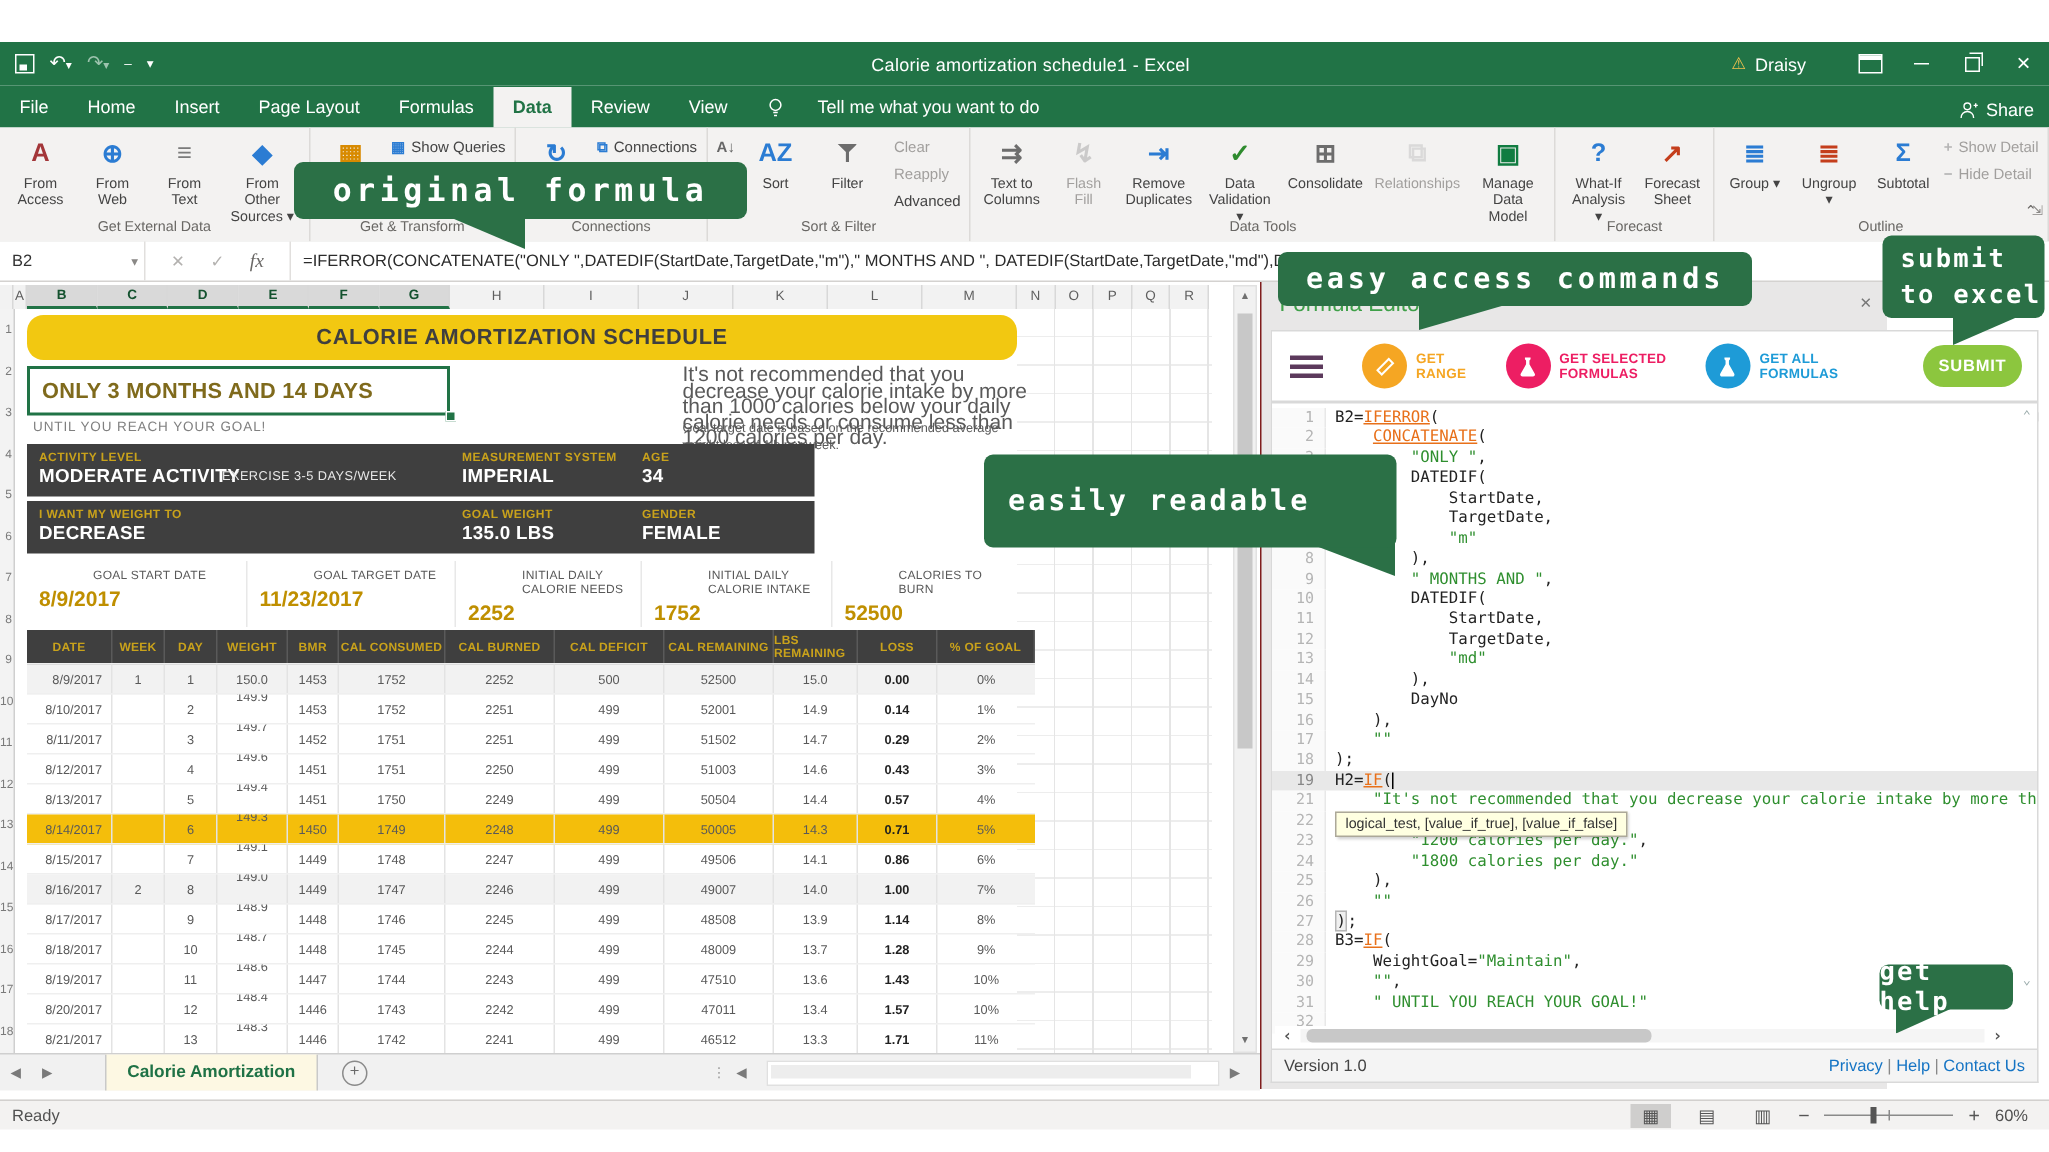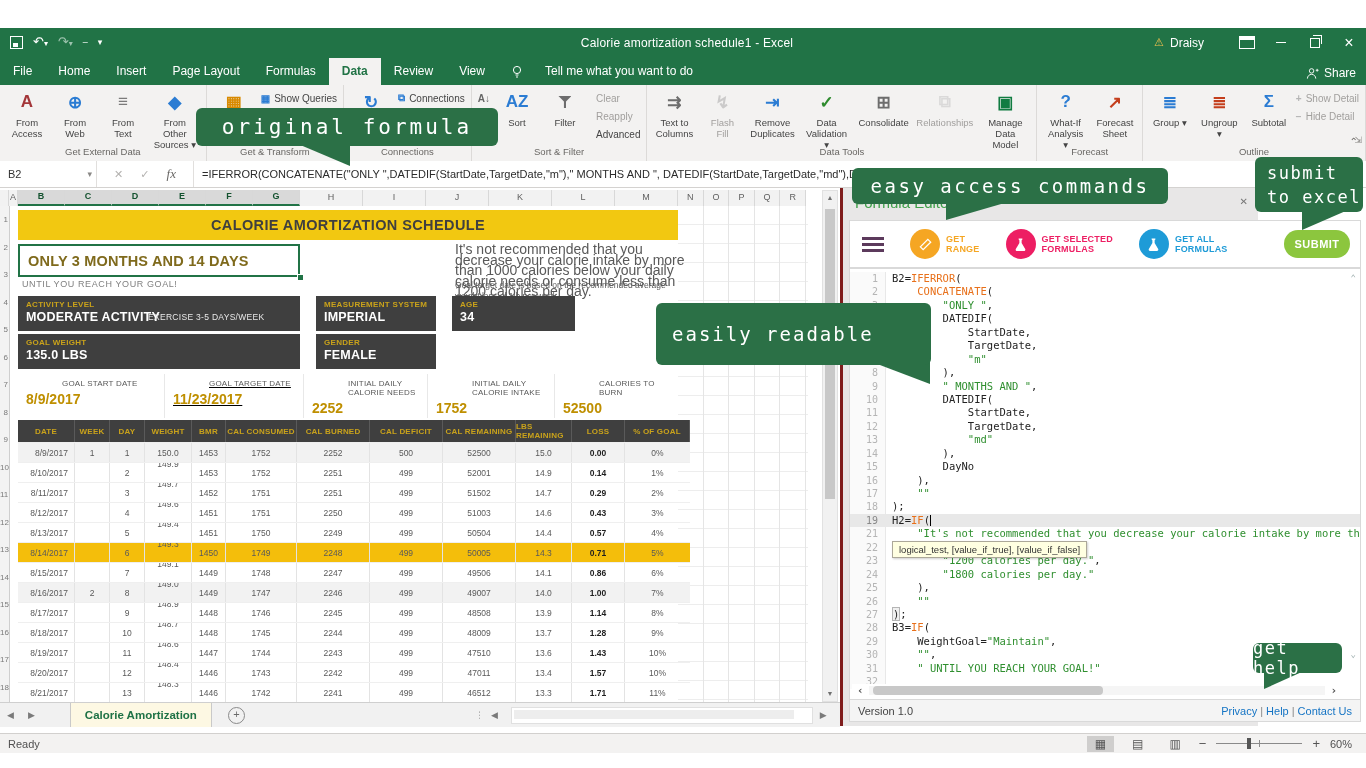--- a/index.html
+++ b/index.html
@@ -58,44 +58,44 @@
   #colheads{position:absolute;left:0;top:190px;height:16px;display:flex;background:#f2f2f2;border-bottom:1px solid #cfcfcf;}
   .ch{font-size:9px;color:#5f5f5f;text-align:center;line-height:15px;border-right:1px solid #d8d8d8;box-sizing:border-box;}
   .ch.sel{background:#d9d9d9;color:#14522f;border-bottom:2px solid #217346;line-height:13px;font-weight:bold;}
   #rownums{position:absolute;left:0;top:206px;width:9px;height:496px;background:#f3f3f3;border-right:1px solid #cfcfcf;overflow:hidden;}
   .rn{height:27.5px;font-size:8px;color:#7a7a7a;text-align:right;padding-right:1px;line-height:27px;}
   #grid{position:absolute;left:10px;top:206px;width:812px;height:496px;background:#fff;overflow:hidden;}
   #gridlines{position:absolute;left:668px;top:0;width:130px;height:496px;
      background:repeating-linear-gradient(to right,transparent 0 24.6px,#e5e5e5 24.6px 25.6px),
                 repeating-linear-gradient(to bottom,transparent 0 18px,#ededed 18px 19px);}
   #sheet-title{position:absolute;left:8px;top:4px;width:660px;height:30px;background:#F2C811;color:#3f3f3f;
-     font-weight:bold;font-size:14.5px;text-align:center;line-height:30px;letter-spacing:.4px;}
+     font-weight:bold;font-size:14.5px;text-align:center;line-height:30px;letter-spacing:.4px;border-radius:11px;}
   #selcell{position:absolute;left:8px;top:38px;width:282px;height:33px;border:2px solid #217346;box-sizing:border-box;
      display:flex;align-items:center;padding-left:8px;font-size:14.5px;font-weight:bold;color:#7F6A1C;letter-spacing:.2px;background:#fff;}
   #selhandle{position:absolute;left:287px;top:68px;width:5px;height:5px;background:#217346;border:1px solid #fff;}
   #subhead{position:absolute;left:12px;top:73px;font-size:9px;color:#808080;letter-spacing:.6px;}
   #note1{position:absolute;left:445px;top:38px;width:230px;font-size:14px;color:#595959;line-height:10.5px;}
   #note2{position:absolute;left:445px;top:74px;width:230px;font-size:8.5px;color:#595959;line-height:10.5px;}
-  .cardrow{position:absolute;left:8px;display:flex;gap:16px;}
+  .cardrow{position:absolute;left:8px;display:flex;gap:0;}
   #cards1{top:90px;}
   #cards2{top:128px;}
   .card{background:#3F3F3F;height:35px;padding:4px 8px 0;box-sizing:border-box;position:relative;}
   .cardrow .card:nth-child(1){width:282px;}
   .cardrow .card:nth-child(2){width:120px;}
   .cardrow .card:nth-child(3){width:123px;}
   .cardrow .card:nth-child(4){width:123px;}
   .clabel{font-size:8px;font-weight:bold;color:#C9A21B;letter-spacing:.3px;}
   .cvalue{font-size:12.5px;font-weight:bold;color:#fff;margin-top:1px;letter-spacing:.2px;}
   .cside{position:absolute;left:130px;top:16px;font-size:8.5px;color:#e8e8e8;letter-spacing:.3px;}
   .csplit{display:flex;gap:10px;}
   
   #stats{position:absolute;left:8px;top:168px;width:660px;height:44px;display:flex;}
   .stat{padding:5px 0 0 8px;box-sizing:border-box;border-right:1px solid #e8e8e8;}
   #stats .stat:nth-child(1){width:147px;}
-  #stats .stat:nth-child(2){width:139px;text-decoration:underline;}
+  #stats .stat:nth-child(2){width:139px;}
   #stats .stat:nth-child(3){width:124px;}
   #stats .stat:nth-child(4){width:127px;}
   #stats .stat:nth-child(5){width:123px;border-right:none;}
   .slabel{font-size:8px;color:#595959;letter-spacing:.2px;margin-left:36px;}
   .svalue{font-size:14px;font-weight:bold;color:#BF8F00;margin-top:3px;}
   
   #table{position:absolute;left:8px;top:214px;width:672px;}
   .trow{display:flex;height:19px;}
   .trow.head{height:22px;background:#3F3F3F;}
   .trow.shade{background:#f2f2f2;}
@@ -130,61 +130,61 @@
      display:flex;align-items:center;font-size:11px;color:#515151;}
   #ready{padding-left:8px;}
   #statusright{margin-left:auto;display:flex;align-items:center;gap:10px;padding-right:14px;}
   .vicon{font-size:12px;color:#555;padding:1px 8px;}
   .vicon.active{background:#cfcecd;}
   #zoomtrack{width:86px;height:1px;background:#8a8a8a;position:relative;}
   #zoomtick{position:absolute;left:50%;top:-3px;width:1px;height:7px;background:#8a8a8a;}
   #zoomthumb{position:absolute;left:36%;top:-5px;width:4px;height:11px;background:#555;}
   .zbtn{font-size:13px;color:#555;}
   
-  #panel{position:absolute;left:840px;top:188px;width:418px;height:538px;background:#E8E7E7;border-left:3px solid #7f1d1d;box-sizing:border-box;}
+  #panel{position:absolute;left:840px;top:188px;width:418px;height:538px;background:#E8E7E7;border-left:1px solid #7f1d1d;box-sizing:border-box;}
   #ptitle{position:absolute;left:12px;top:6px;font-size:15px;color:#3FA049;}
   #pclose{position:absolute;right:10px;top:8px;font-size:10px;color:#777;}
   #ptoolbar{position:absolute;left:6px;top:32px;width:512px;height:48px;background:#fff;border:1px solid #d9d9d9;box-sizing:border-box;
      display:flex;align-items:center;}
   #ham{width:22px;margin-left:12px;display:flex;flex-direction:column;gap:3px;}
   #ham span{height:3px;background:#5C3A5C;}
   .pbtn{display:flex;align-items:center;gap:6px;margin-left:26px;}
   .pcirc{width:30px;height:30px;border-radius:50%;display:flex;align-items:center;justify-content:center;}
   .plbl{font-size:9px;font-weight:bold;line-height:10px;white-space:pre-line;letter-spacing:.2px;}
   #submitbtn{margin-left:auto;margin-right:10px;width:66px;height:28px;border-radius:14px;background:#8CC63E;color:#fff;
      font-size:11px;font-weight:bold;display:flex;align-items:center;justify-content:center;letter-spacing:.5px;}
   #pane-arrow{position:absolute;right:-1px;top:52px;font-size:8px;color:#888;}
   #pcode{position:absolute;left:6px;top:80px;width:512px;height:432px;background:#fff;border:1px solid #d9d9d9;box-sizing:border-box;overflow:hidden;
      font-family:"DejaVu Sans Mono",monospace;font-size:10.5px;}
   #plines{position:absolute;left:0;top:3px;width:100%;}
   .cl{display:flex;height:13.45px;line-height:13.45px;}
   .cl .ln{width:28px;text-align:right;padding-right:7px;color:#b5b5b5;background:#fafafa;border-right:1px solid #e8e8e8;flex-shrink:0;font-size:10px;}
   .cl .lc{white-space:pre;padding-left:6px;color:#222;}
   .cl.active{background:#e8e8e8;}
   .cl.active .ln{color:#888;background:#e8e8e8;}
-  .tk-f{color:#E8701A;}
+  .tk-f{color:#E8701A;text-decoration:underline;}
   .tk-s{color:#2f8f2f;}
   .tk-bx{border:1px solid #b5b5b5;background:#f0f0f0;}
   .cursor{display:inline-block;width:1px;height:11px;background:#000;vertical-align:middle;}
   #tooltip{position:absolute;left:42px;top:272px;background:#FFFFE1;border:1px solid #ACA899;font-size:9.5px;
      font-family:"Liberation Sans",sans-serif;color:#333;padding:2px 6px;white-space:nowrap;box-shadow:1px 1px 2px rgba(0,0,0,.2);}
   #codehs{position:absolute;left:2px;bottom:2px;width:490px;height:13px;display:flex;align-items:center;background:#fff;}
   #codehs .harr{color:#555;font-size:11px;font-weight:bold;padding:0 5px;}
   #codehs .htrack{flex:1;height:9px;background:#f5f5f5;position:relative;}
   #codehs .hthumb{position:absolute;left:4px;top:0;width:230px;height:9px;background:#c8c8c8;border-radius:4px;}
   #codevs-up{position:absolute;right:4px;top:4px;color:#9aa;font-size:9px;}
   #codevs-dn{position:absolute;right:4px;bottom:40px;color:#9aa;font-size:9px;}
   #pfooter{position:absolute;left:6px;top:512px;width:512px;height:22px;background:#f4f4f4;border:1px solid #d9d9d9;border-top:none;box-sizing:border-box;
      display:flex;align-items:center;font-size:11px;color:#444;}
   #pversion{padding-left:8px;}
   #plinks{margin-left:auto;padding-right:8px;}
   #plinks a{color:#1574C4;text-decoration:none;}
   #plinks .sep{color:#888;padding:0 3px;}
   
-  .callout{position:absolute;background:#2B7046;color:#fff;font-family:"DejaVu Sans Mono",monospace;font-weight:normal;
+  .callout{position:absolute;background:#2B7046;color:#fff;font-family:"DejaVu Sans Mono",monospace;font-weight:bold;
      border-radius:6px;z-index:50;display:flex;flex-direction:column;justify-content:center;}
   .tail{position:absolute;background:#2B7046;z-index:49;}
   #co-orig{left:196px;top:108px;width:302px;height:38px;font-size:21px;letter-spacing:3px;align-items:center;}
   #t-orig{left:298px;top:144px;width:52px;height:22px;clip-path:polygon(0 0,100% 0,100% 100%);}
   #co-easy{left:852px;top:168px;width:316px;height:36px;font-size:19px;letter-spacing:2.5px;align-items:center;}
   #t-easy{left:946px;top:202px;width:62px;height:18px;clip-path:polygon(0 0,100% 0,0 100%);}
   #co-submit{left:1255px;top:157px;width:108px;height:55px;font-size:17px;letter-spacing:1.5px;padding-left:12px;line-height:24px;box-sizing:border-box;}
   #t-submit{left:1302px;top:210px;width:46px;height:20px;clip-path:polygon(0 0,100% 0,0 100%);}
   #co-read{left:656px;top:303px;width:275px;height:62px;font-size:19px;letter-spacing:2px;padding-left:16px;line-height:28px;box-sizing:border-box;}
   #t-read{left:872px;top:362px;width:58px;height:22px;clip-path:polygon(0 0,100% 0,100% 100%);}
@@ -500,20 +500,24 @@
           <div class="clabel">MEASUREMENT SYSTEM</div>
           <div class="cvalue">IMPERIAL</div>
         </div>
         <div class="card">
           <div class="clabel">AGE</div>
           <div class="cvalue">34</div>
         </div>
       </div>
     <div id="cards2" class="cardrow">
         <div class="card">
+          <div class="clabel">I WANT MY WEIGHT TO</div>
+          <div class="cvalue">DECREASE</div>
+        </div>
+        <div class="card">
           <div class="clabel">GOAL WEIGHT</div>
           <div class="cvalue">135.0 LBS</div>
         </div>
         <div class="card">
           <div class="clabel">GENDER</div>
           <div class="cvalue">FEMALE</div>
         </div>
       </div>
     <div id="stats">
         <div class="stat">

